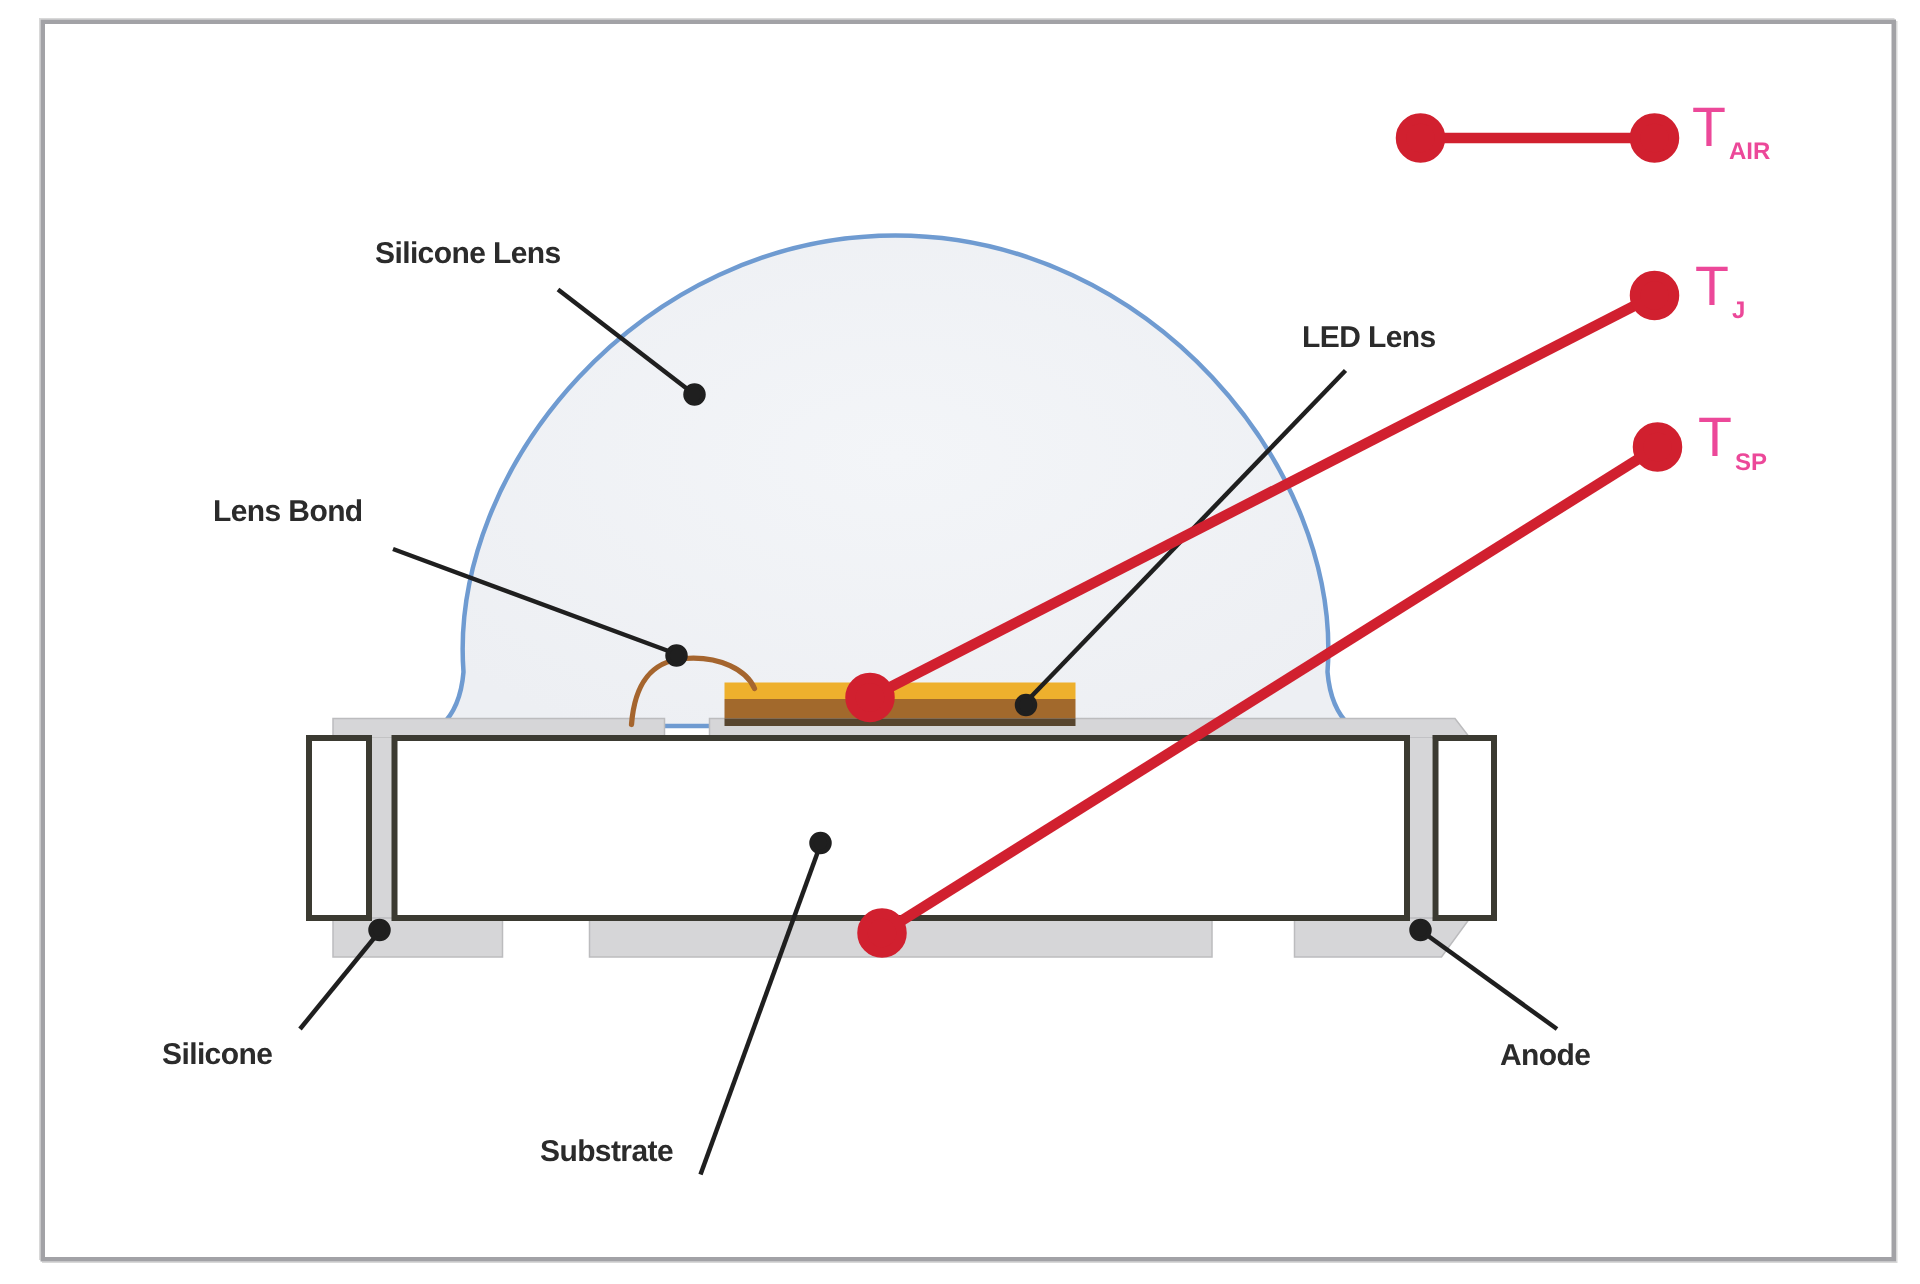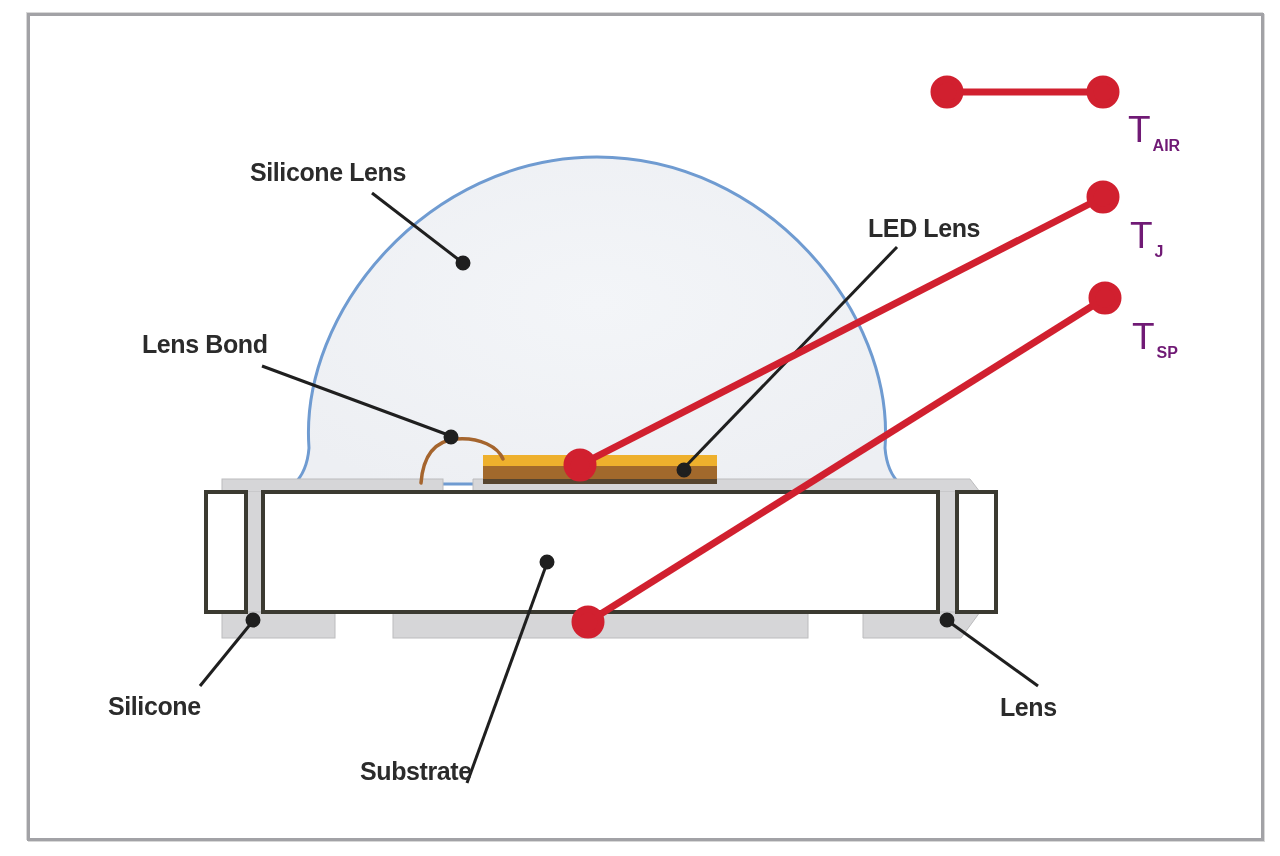--- a/index.html
+++ b/index.html
@@ -2,23 +2,23 @@
 <html style="--probe-red: #d1202f; --lens-stroke: #6f9bd1; --lens-fill: #edeff3; --lens-fill-light: #f3f5f8; --chip-gold: #eeb02d; --chip-body: #a2692c; --chip-base-dark: #57452f; --lead-gray: #d6d6d8; --lead-gray-edge: #bcbcbe; --outline-dark: #3b3a31; --wire-brown: #a5652e; --leader-black: #1f1f1f; --label-color: #2b2b2b; --frame-border: #a2a2a6;"><head>
 <meta charset="utf-8">
 <style>
   html,body{margin:0;padding:0;background:#ffffff;}
   #stage{position:relative;width:1280px;height:856px;background:#fff;overflow:hidden;
          font-family:"Liberation Sans",sans-serif;}
   #frame{position:absolute;left:27px;top:13px;width:1231px;height:822px;
          border:3px solid var(--frame-border,#a2a2a6);background:#fff;
          box-shadow:-1px -1px 0 #d8d8d8, 1px 1px 0 #d8d8d8;}
   #shapes{position:absolute;left:0;top:0;width:1280px;height:856px;}
-  .label{position:absolute;font-weight:bold;font-size:25px;color:var(--label-color,#2b2b2b);
+  .label{position:absolute;font-weight:bold;font-size:20px;color:var(--label-color,#2b2b2b);
          letter-spacing:-0.4px;white-space:nowrap;}
-  .tlabel{position:absolute;color:#701a75;white-space:nowrap;margin-top:45px;}
+  .tlabel{position:absolute;color:#ec4899;white-space:nowrap;}
   .tlabel .t-main{font-size:37px;font-weight:400;}
   .tlabel sub{font-size:16px;font-weight:700;position:relative;top:5px;left:2px;letter-spacing:0;}
 </style>
 </head>
 <body>
 
 <div id="stage">
   <div id="frame"></div>
 
   <svg id="shapes" viewBox="0 0 1280 856">
@@ -82,21 +82,21 @@
       <line x1="588" y1="622" x2="1105" y2="298"></line>
       <circle cx="588" cy="622" r="13"></circle>
       <circle cx="1105" cy="298" r="13"></circle>
     </g>
   </svg>
 
   <div class="label" style="left:250px;top:158px">Silicone Lens</div>
   <div class="label" style="left:142px;top:330px">Lens Bond</div>
   <div class="label" style="left:868px;top:214px">LED Lens</div>
   <div class="label" style="left:108px;top:692px">Silicone</div>
-  <div class="label" style="left:1000px;top:693px">Lens</div>
+  <div class="label" style="left:1000px;top:693px">Anode</div>
   <div class="label" style="left:360px;top:757px">Substrate</div>
 
   <div class="tlabel" style="left:1128px;top:64px">
     <span class="t-main">T</span><sub>AIR</sub>
   </div>
   <div class="tlabel" style="left:1130px;top:170px">
     <span class="t-main">T</span><sub>J</sub>
   </div>
   <div class="tlabel" style="left:1132px;top:271px">
     <span class="t-main">T</span><sub>SP</sub>

